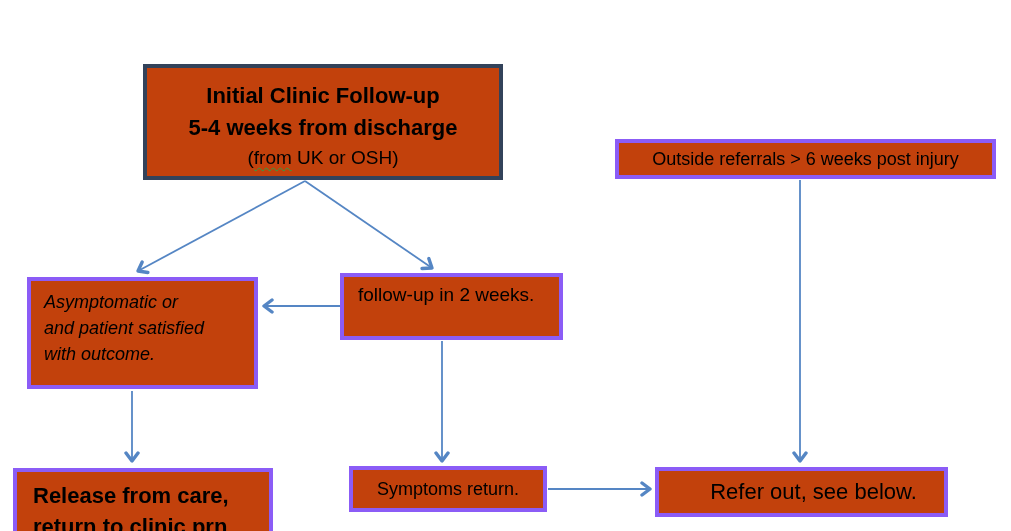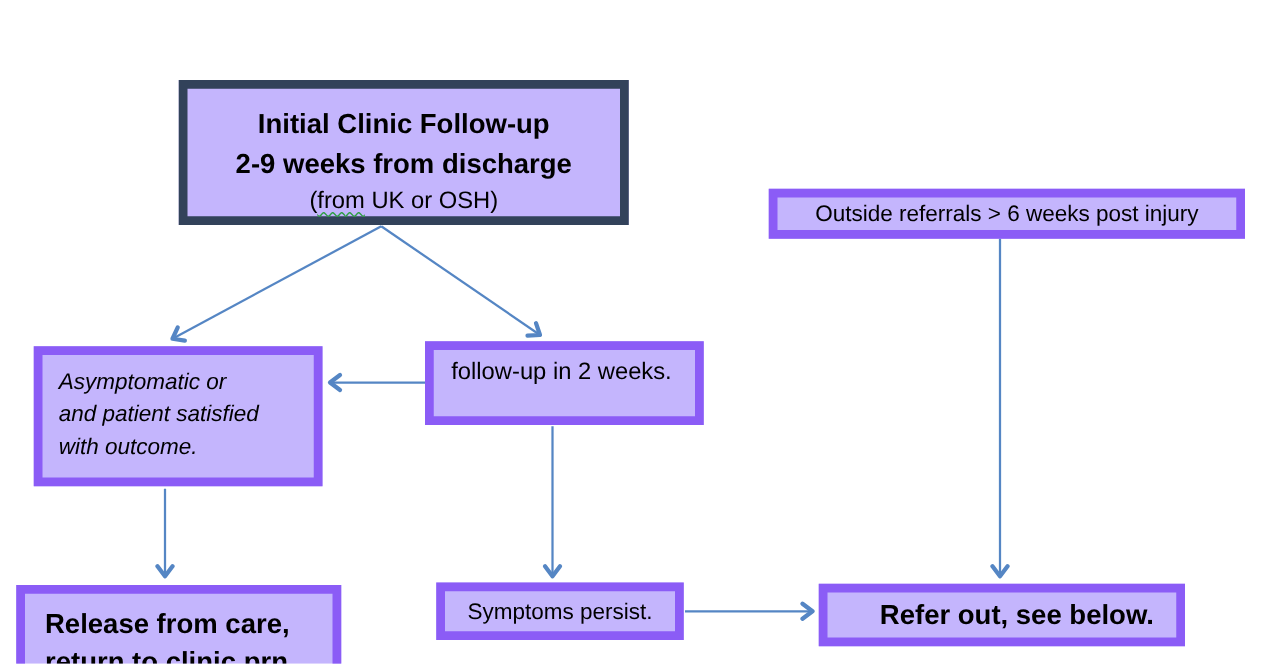--- a/index.html
+++ b/index.html
@@ -8,22 +8,22 @@
     width: 1011px;
     height: 531px;
     overflow: hidden;
     background: #ffffff;
     font-family: "Liberation Sans", sans-serif;
     color: #000000;
   }
   .box {
     position: absolute;
     box-sizing: border-box;
-    border: 7px solid #8b5cf6;
-    background: #c4b5fd;
+    border: 4px solid #8b5cf6;
+    background: #c2410c;
   }
   .center { text-align: center; }
 
   #box-initial-followup {
     left: 143px; top: 64px; width: 360px; height: 116px;
     border-color: #32425a;
     padding-top: 12px;
   }
   #box-initial-followup .title-line { font-size: 22px; font-weight: bold; line-height: 32px; }
   #box-initial-followup .sub-line { font-size: 19px; line-height: 28px; }
@@ -32,21 +32,20 @@
     text-decoration-style: wavy;
     text-decoration-color: #2f9e44;
     text-decoration-thickness: 1px;
     text-underline-offset: 3px;
   }
 
   #box-outside-referrals {
     left: 615px; top: 139px; width: 381px; height: 40px;
     display: flex; align-items: center; justify-content: center;
     font-size: 18px;
-    margin-top: 12px;
   }
 
   #box-asymptomatic {
     left: 27px; top: 277px; width: 231px; height: 112px;
     padding: 8px 0 0 13px;
     font-size: 18px; line-height: 26px; font-style: italic;
   }
 
   #box-symptoms-followup {
     left: 340px; top: 273px; width: 223px; height: 67px;
@@ -62,21 +61,21 @@
 
   #box-symptoms-persist {
     left: 349px; top: 466px; width: 198px; height: 46px;
     display: flex; align-items: center; justify-content: center;
     font-size: 18px;
   }
 
   #box-refer-out {
     left: 655px; top: 467px; width: 293px; height: 50px;
     display: flex; align-items: center; justify-content: center;
-    font-size: 22px; font-weight: bold; padding-left: 24px;
+    font-size: 22px; font-weight: normal; padding-left: 24px;
   }
 
   #arrow-layer {
     position: absolute;
     left: 0; top: 0;
     width: 1011px; height: 531px;
     pointer-events: none;
   }
   .arrow-line {
     stroke: #5586c4;
@@ -99,21 +98,21 @@
     <line class="arrow-line" x1="305" y1="181" x2="432" y2="268" marker-end="url(#arrowhead)"></line>
     <line class="arrow-line" x1="340" y1="306" x2="264" y2="306" marker-end="url(#arrowhead)"></line>
     <line class="arrow-line" x1="442" y1="341" x2="442" y2="461" marker-end="url(#arrowhead)"></line>
     <line class="arrow-line" x1="132" y1="391" x2="132" y2="461" marker-end="url(#arrowhead)"></line>
     <line class="arrow-line" x1="800" y1="180" x2="800" y2="461" marker-end="url(#arrowhead)"></line>
     <line class="arrow-line" x1="548" y1="489" x2="650" y2="489" marker-end="url(#arrowhead)"></line>
   </svg>
 
   <div class="box center" id="box-initial-followup">
     <div class="title-line">Initial Clinic Follow-up</div>
-    <div class="title-line">2-9 weeks from discharge</div>
+    <div class="title-line">5-4 weeks from discharge</div>
     <div class="sub-line"><span>(</span><span class="squiggle">from</span><span> UK or OSH)</span></div>
   </div>
 
   <div class="box" id="box-outside-referrals">
     <span>Outside referrals &gt; 6 weeks post injury</span>
   </div>
 
   <div class="box" id="box-asymptomatic">
     <div>Asymptomatic or</div>
     <div>and patient satisfied</div>
@@ -123,20 +122,20 @@
   <div class="box" id="box-symptoms-followup">
     <div>follow-up in 2 weeks.</div>
   </div>
 
   <div class="box" id="box-release">
     <div>Release from care,</div>
     <div>return to clinic prn</div>
   </div>
 
   <div class="box" id="box-symptoms-persist">
-    <span>Symptoms persist.</span>
+    <span>Symptoms return.</span>
   </div>
 
   <div class="box" id="box-refer-out">
     <span>Refer out, see below.</span>
   </div>
 
 </div>
 
 </body></html>

